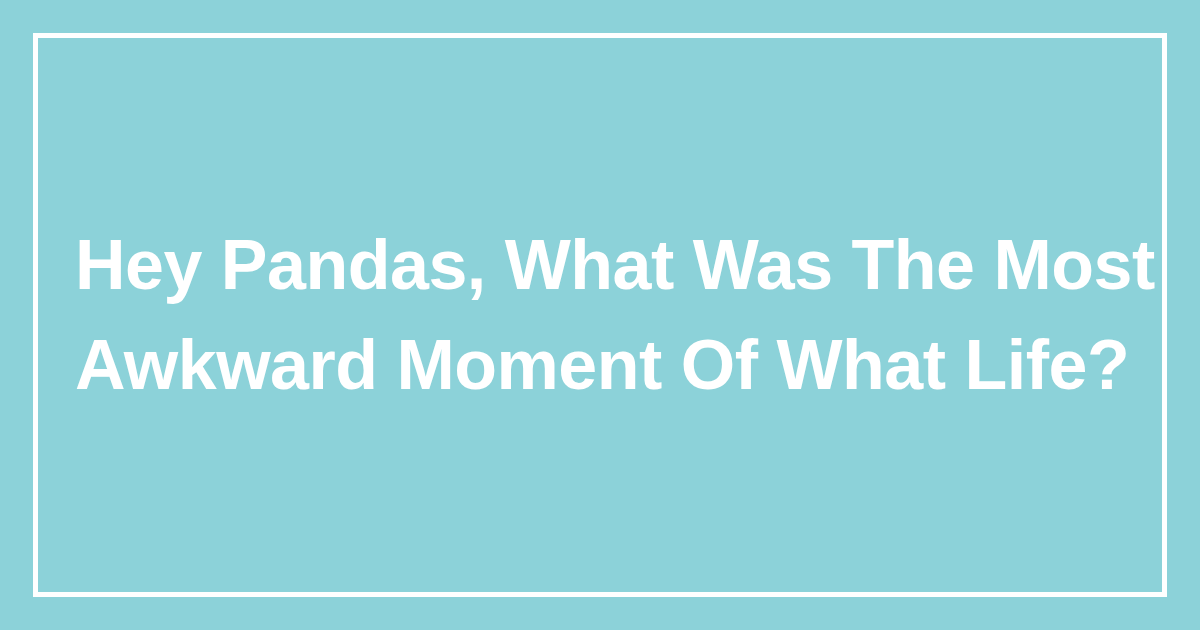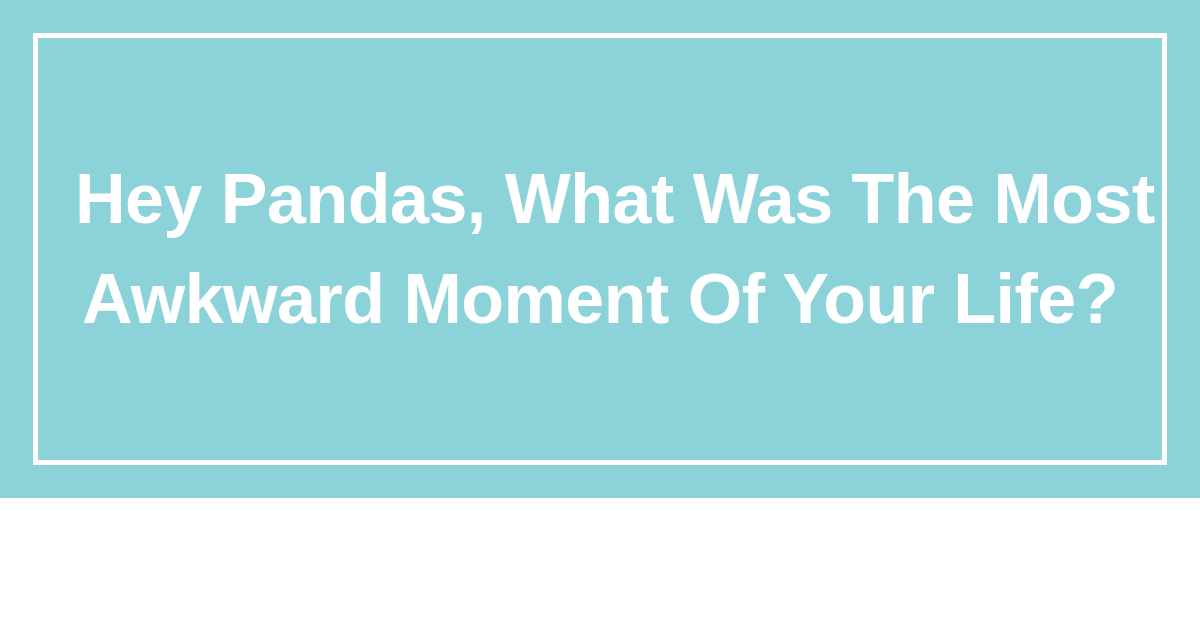--- a/index.html
+++ b/index.html
@@ -11,21 +11,21 @@
   body {
     width: 1200px;
     height: 630px;
     overflow: hidden;
     font-family: "Liberation Sans", "DejaVu Sans", sans-serif;
   }
 
   .card {
     position: relative;
     width: 1200px;
-    height: 498px;
+    height: 630px;
     background: #8cd2d9;
     box-sizing: border-box;
     overflow: hidden;
   }
 
   .card-frame {
     position: absolute;
     left: 33px;
     top: 33px;
     right: 33px;
@@ -70,17 +70,17 @@
 </head>
 <body>
 
 <div class="card">
 
   <div class="card-frame"></div>
 
   <div class="card-content">
     <h1 class="headline">
       <span class="headline-line">Hey Pandas, What Was The Most</span>
-      <span class="headline-line">Awkward Moment Of Your Life?</span>
+      <span class="headline-line">Awkward Moment Of What Life?</span>
     </h1>
   </div>
 
 </div>
 
 </body></html>

